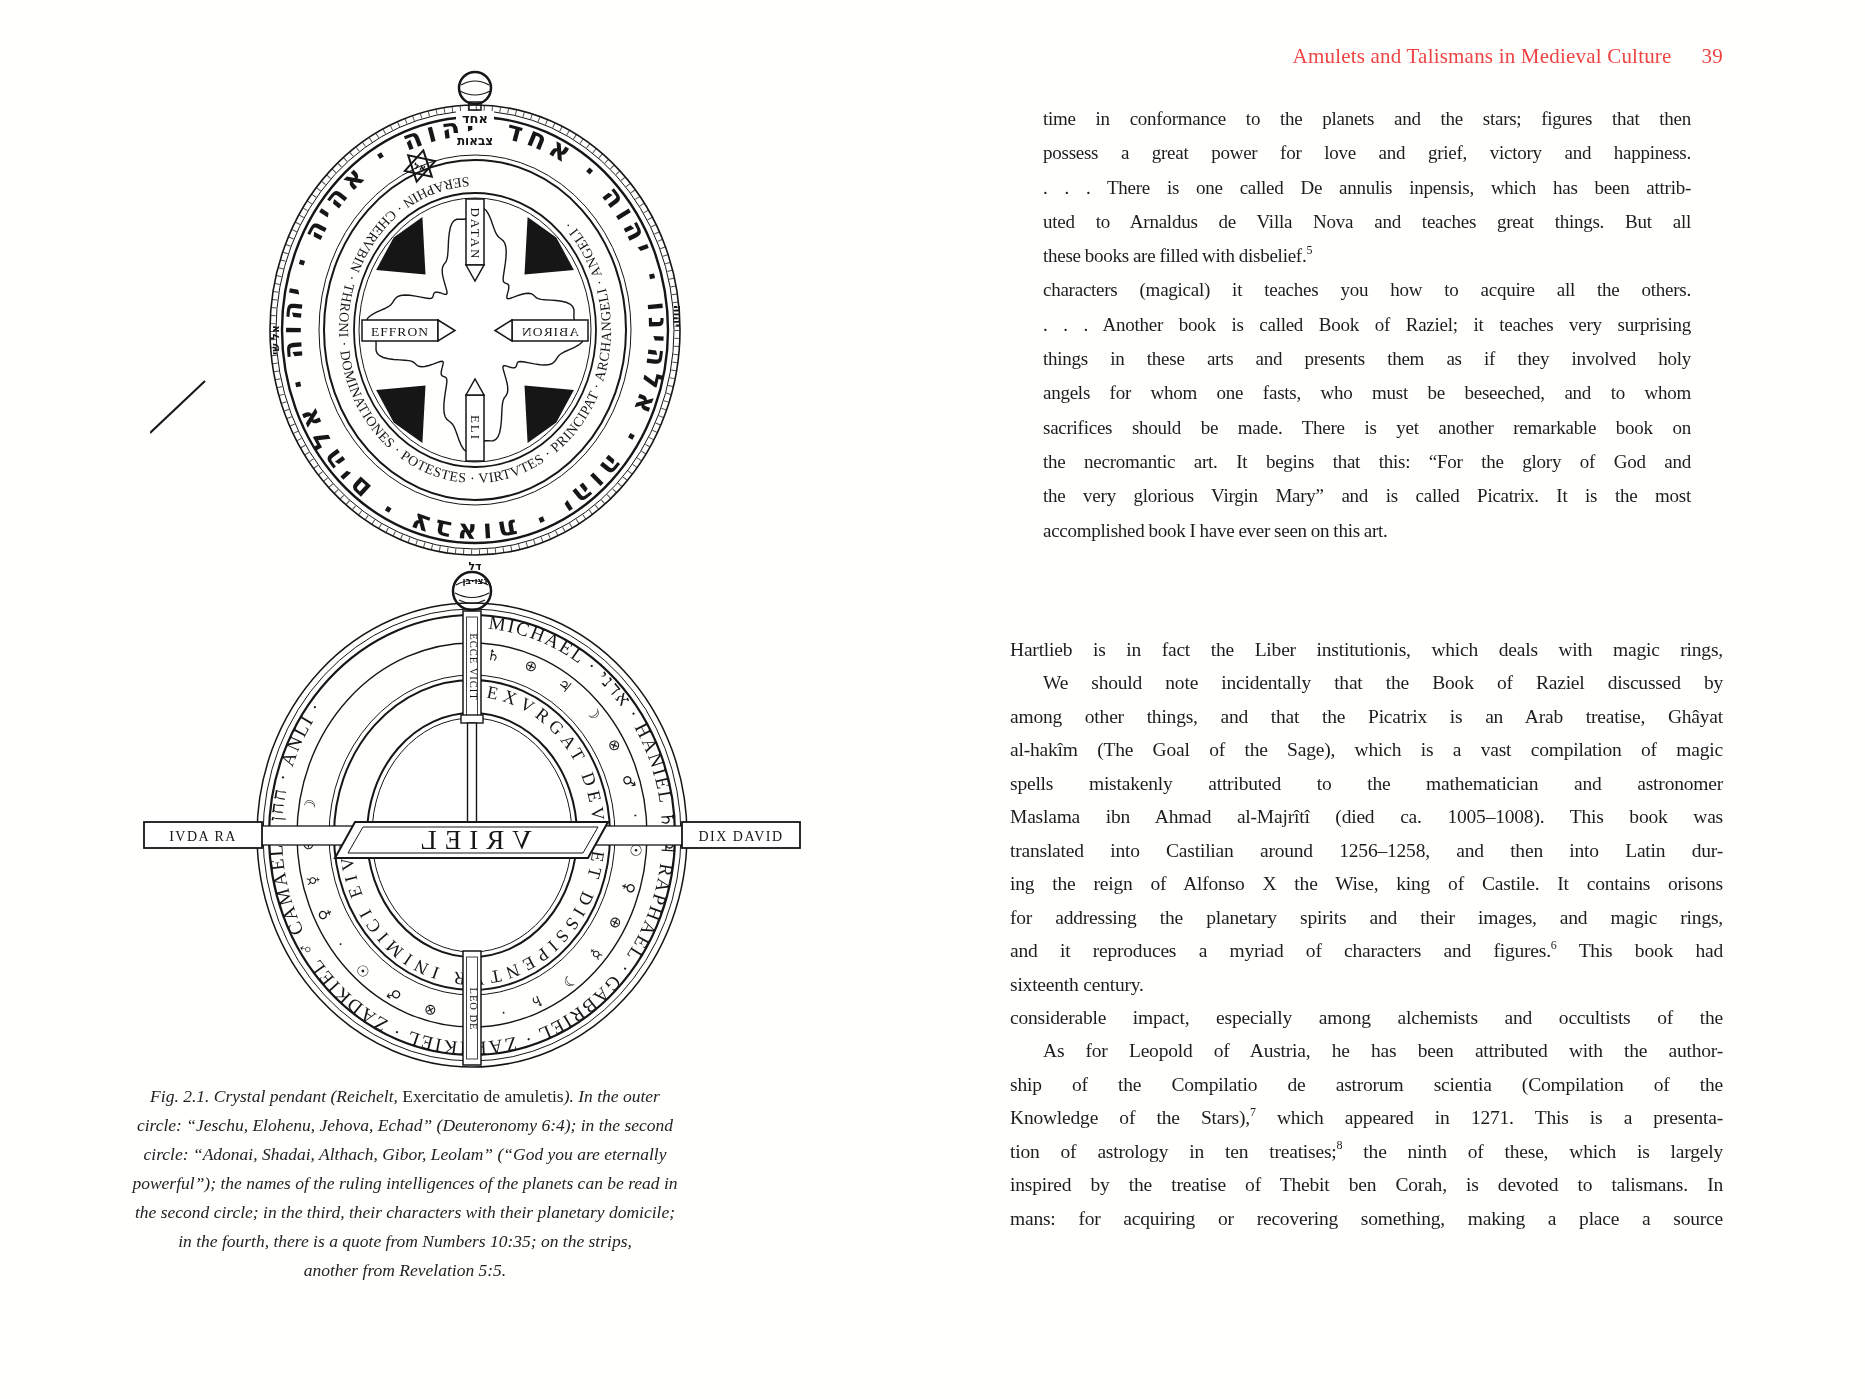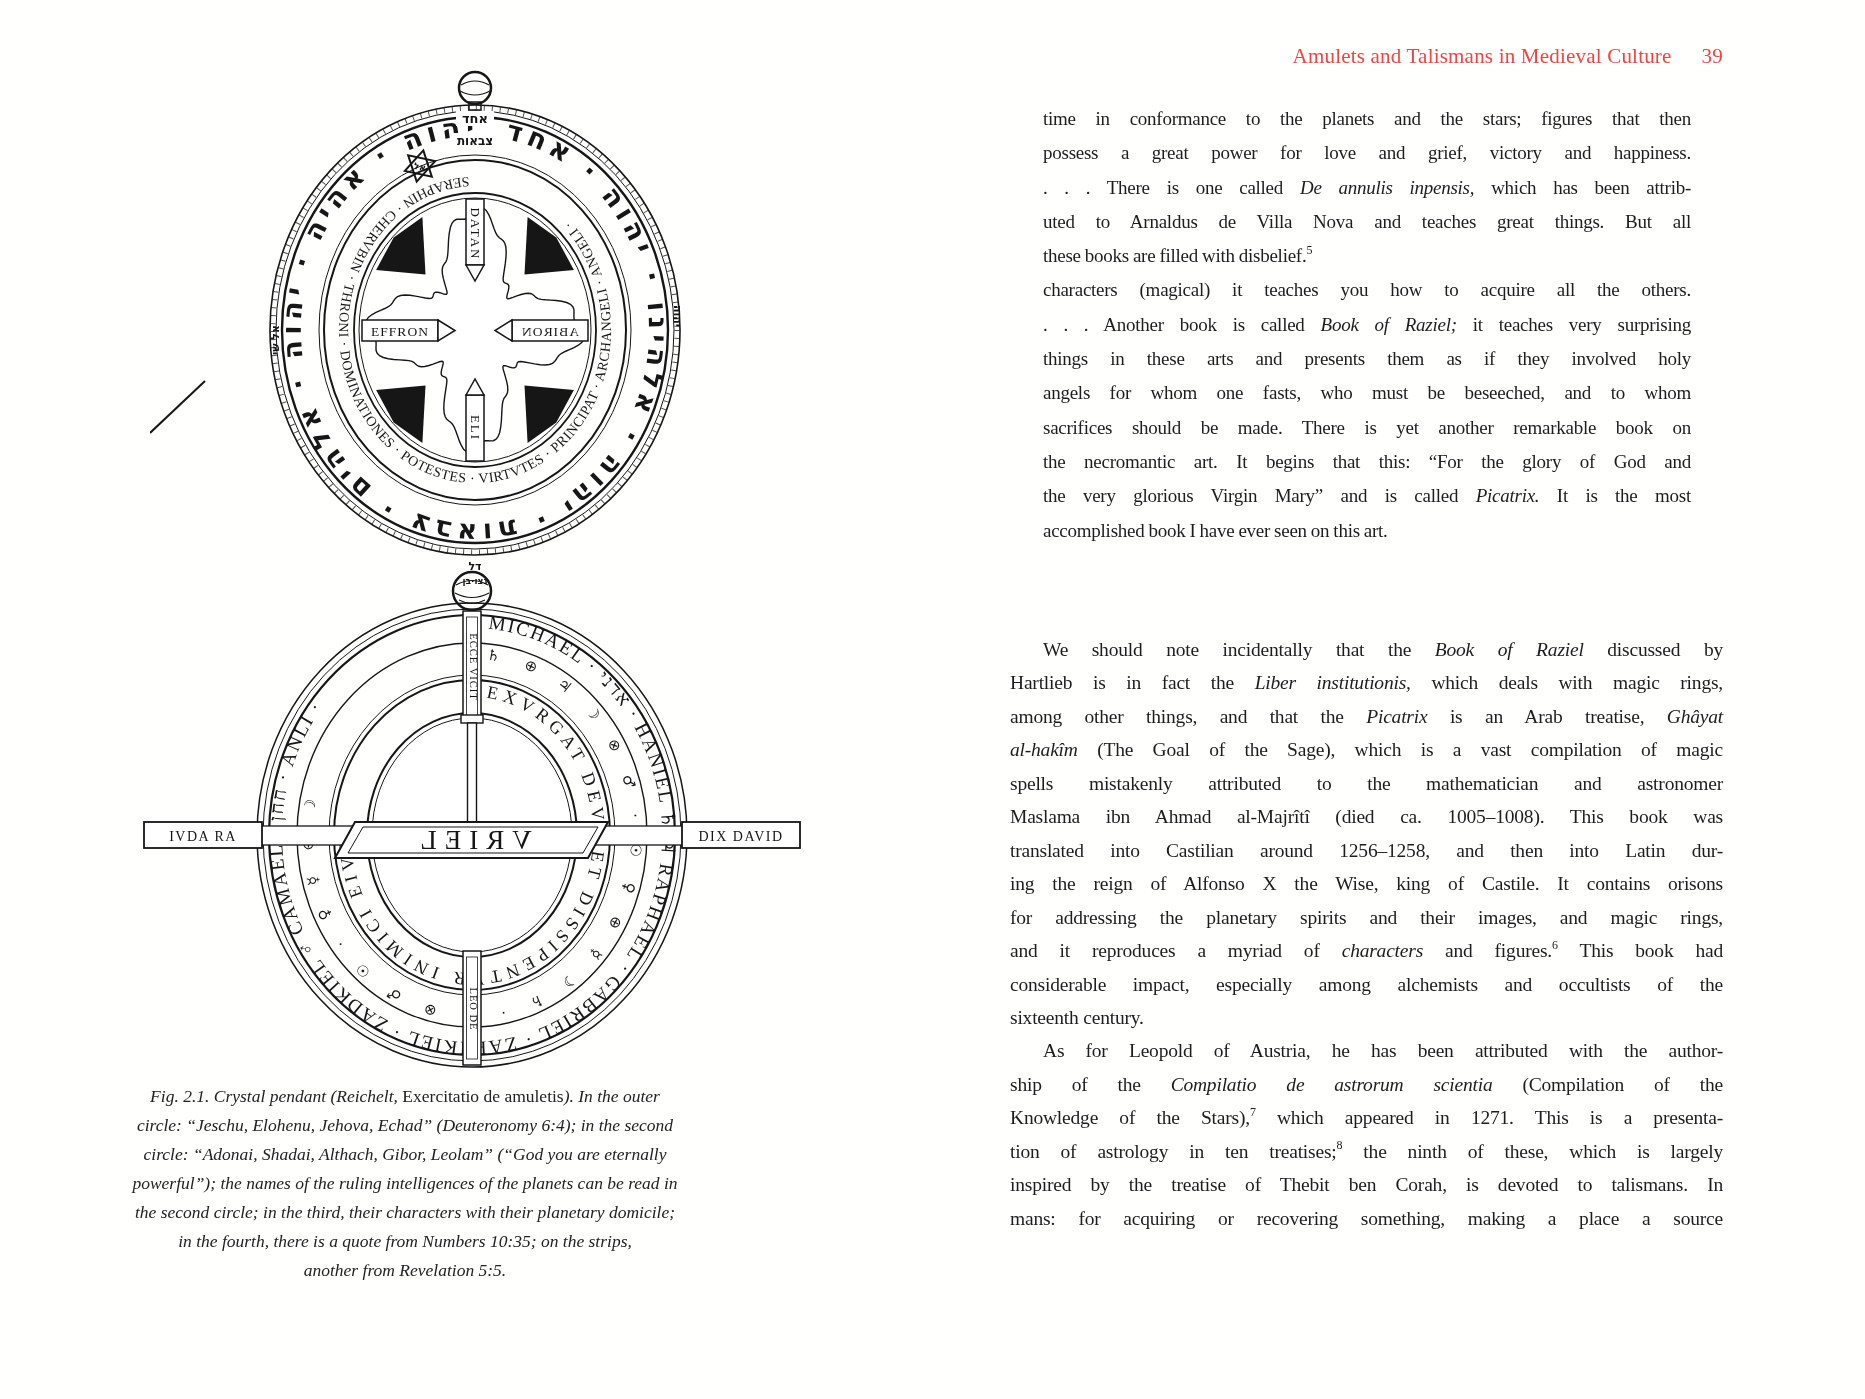--- a/index.html
+++ b/index.html
@@ -3,21 +3,21 @@
 <meta charset="utf-8">
 <style>
   html,body{margin:0;padding:0;}
   body{background:#ffffff;font-family:"Liberation Serif", serif;color:#1d1d1d;}
   #page{position:relative;width:1865px;height:1399px;background:#fffffe;overflow:hidden;}
 
   
   .line{white-space:nowrap;text-align:justify;text-align-last:justify;}
   .line.noj{text-align:center;text-align-last:left;}
   .line.ind{text-indent:33px;}
-  .seg-i{font-style:italic;}
+  .seg-i{}
   sup.seg-s{font-size:12px;line-height:0;position:relative;top:-1px;vertical-align:super;}
 
   
   #rp-header{position:absolute;left:1010px;top:44px;width:713px;text-align:right;
              font-size:21px;color:#ef4444;letter-spacing:0.2px;}
   #rp-header .pgnum{display:inline-block;margin-left:30px;}
   #rp-quote{position:absolute;left:1043px;top:102px;width:648px;
             font-size:19px;line-height:34.3px;letter-spacing:-0.25px;word-spacing:-0.5px;}
   #rp-quote .line.ind{text-indent:24px;}
   #rp-main{position:absolute;left:1010px;top:633px;width:713px;
@@ -211,32 +211,32 @@
       <div class="line"><span class="seg-r">things in these arts and presents them as if they involved holy</span></div>
       <div class="line"><span class="seg-r">angels for whom one fasts, who must be beseeched, and to whom</span></div>
       <div class="line"><span class="seg-r">sacrifices should be made. There is yet another remarkable book on</span></div>
       <div class="line"><span class="seg-r">the necromantic art. It begins that this: “For the glory of God and</span></div>
       <div class="line"><span class="seg-r">the very glorious Virgin Mary” and is called </span><span class="seg-i">Picatrix.</span><span class="seg-r"> It is the most</span></div>
       <div class="line noj"><span class="seg-r">accomplished book I have ever seen on this art.</span></div>
     </div>
 
   <div id="rp-main">
     <div>
+        <div class="line"><span class="seg-r">Hartlieb is in fact the </span><span class="seg-i">Liber institutionis,</span><span class="seg-r"> which deals with magic rings,</span></div>
         <div class="line ind"><span class="seg-r">We should note incidentally that the </span><span class="seg-i">Book of Raziel</span><span class="seg-r"> discussed by</span></div>
-        <div class="line"><span class="seg-r">Hartlieb is in fact the </span><span class="seg-i">Liber institutionis,</span><span class="seg-r"> which deals with magic rings,</span></div>
         <div class="line"><span class="seg-r">among other things, and that the </span><span class="seg-i">Picatrix</span><span class="seg-r"> is an Arab treatise, </span><span class="seg-i">Ghâyat</span></div>
         <div class="line"><span class="seg-i">al-hakîm</span><span class="seg-r"> (The Goal of the Sage), which is a vast compilation of magic</span></div>
         <div class="line"><span class="seg-r">spells mistakenly attributed to the mathematician and astronomer</span></div>
         <div class="line"><span class="seg-r">Maslama ibn Ahmad al-Majrîtî (died ca. 1005–1008). This book was</span></div>
         <div class="line"><span class="seg-r">translated into Castilian around 1256–1258, and then into Latin dur-</span></div>
         <div class="line"><span class="seg-r">ing the reign of Alfonso X the Wise, king of Castile. It contains orisons</span></div>
         <div class="line"><span class="seg-r">for addressing the planetary spirits and their images, and magic rings,</span></div>
         <div class="line"><span class="seg-r">and it reproduces a myriad of </span><span class="seg-i">characters</span><span class="seg-r"> and figures.</span><sup class="seg-s">6</sup><span class="seg-r"> This book had</span></div>
+        <div class="line noj"><span class="seg-r">sixteenth century.</span></div>
         <div class="line"><span class="seg-r">considerable impact, especially among alchemists and occultists of the</span></div>
-        <div class="line noj"><span class="seg-r">sixteenth century.</span></div>
       </div>
     <div>
         <div class="line ind"><span class="seg-r">As for Leopold of Austria, he has been attributed with the author-</span></div>
         <div class="line"><span class="seg-r">ship of the </span><span class="seg-i">Compilatio de astrorum scientia</span><span class="seg-r"> (Compilation of the</span></div>
         <div class="line"><span class="seg-r">Knowledge of the Stars),</span><sup class="seg-s">7</sup><span class="seg-r"> which appeared in 1271. This is a presenta-</span></div>
         <div class="line"><span class="seg-r">tion of astrology in ten treatises;</span><sup class="seg-s">8</sup><span class="seg-r"> the ninth of these, which is largely</span></div>
         <div class="line"><span class="seg-r">inspired by the treatise of Thebit ben Corah, is devoted to talismans. In</span></div>
         <div class="line"><span class="seg-r">mans: for acquiring or recovering something, making a place a source</span></div>
       </div>
   </div>

